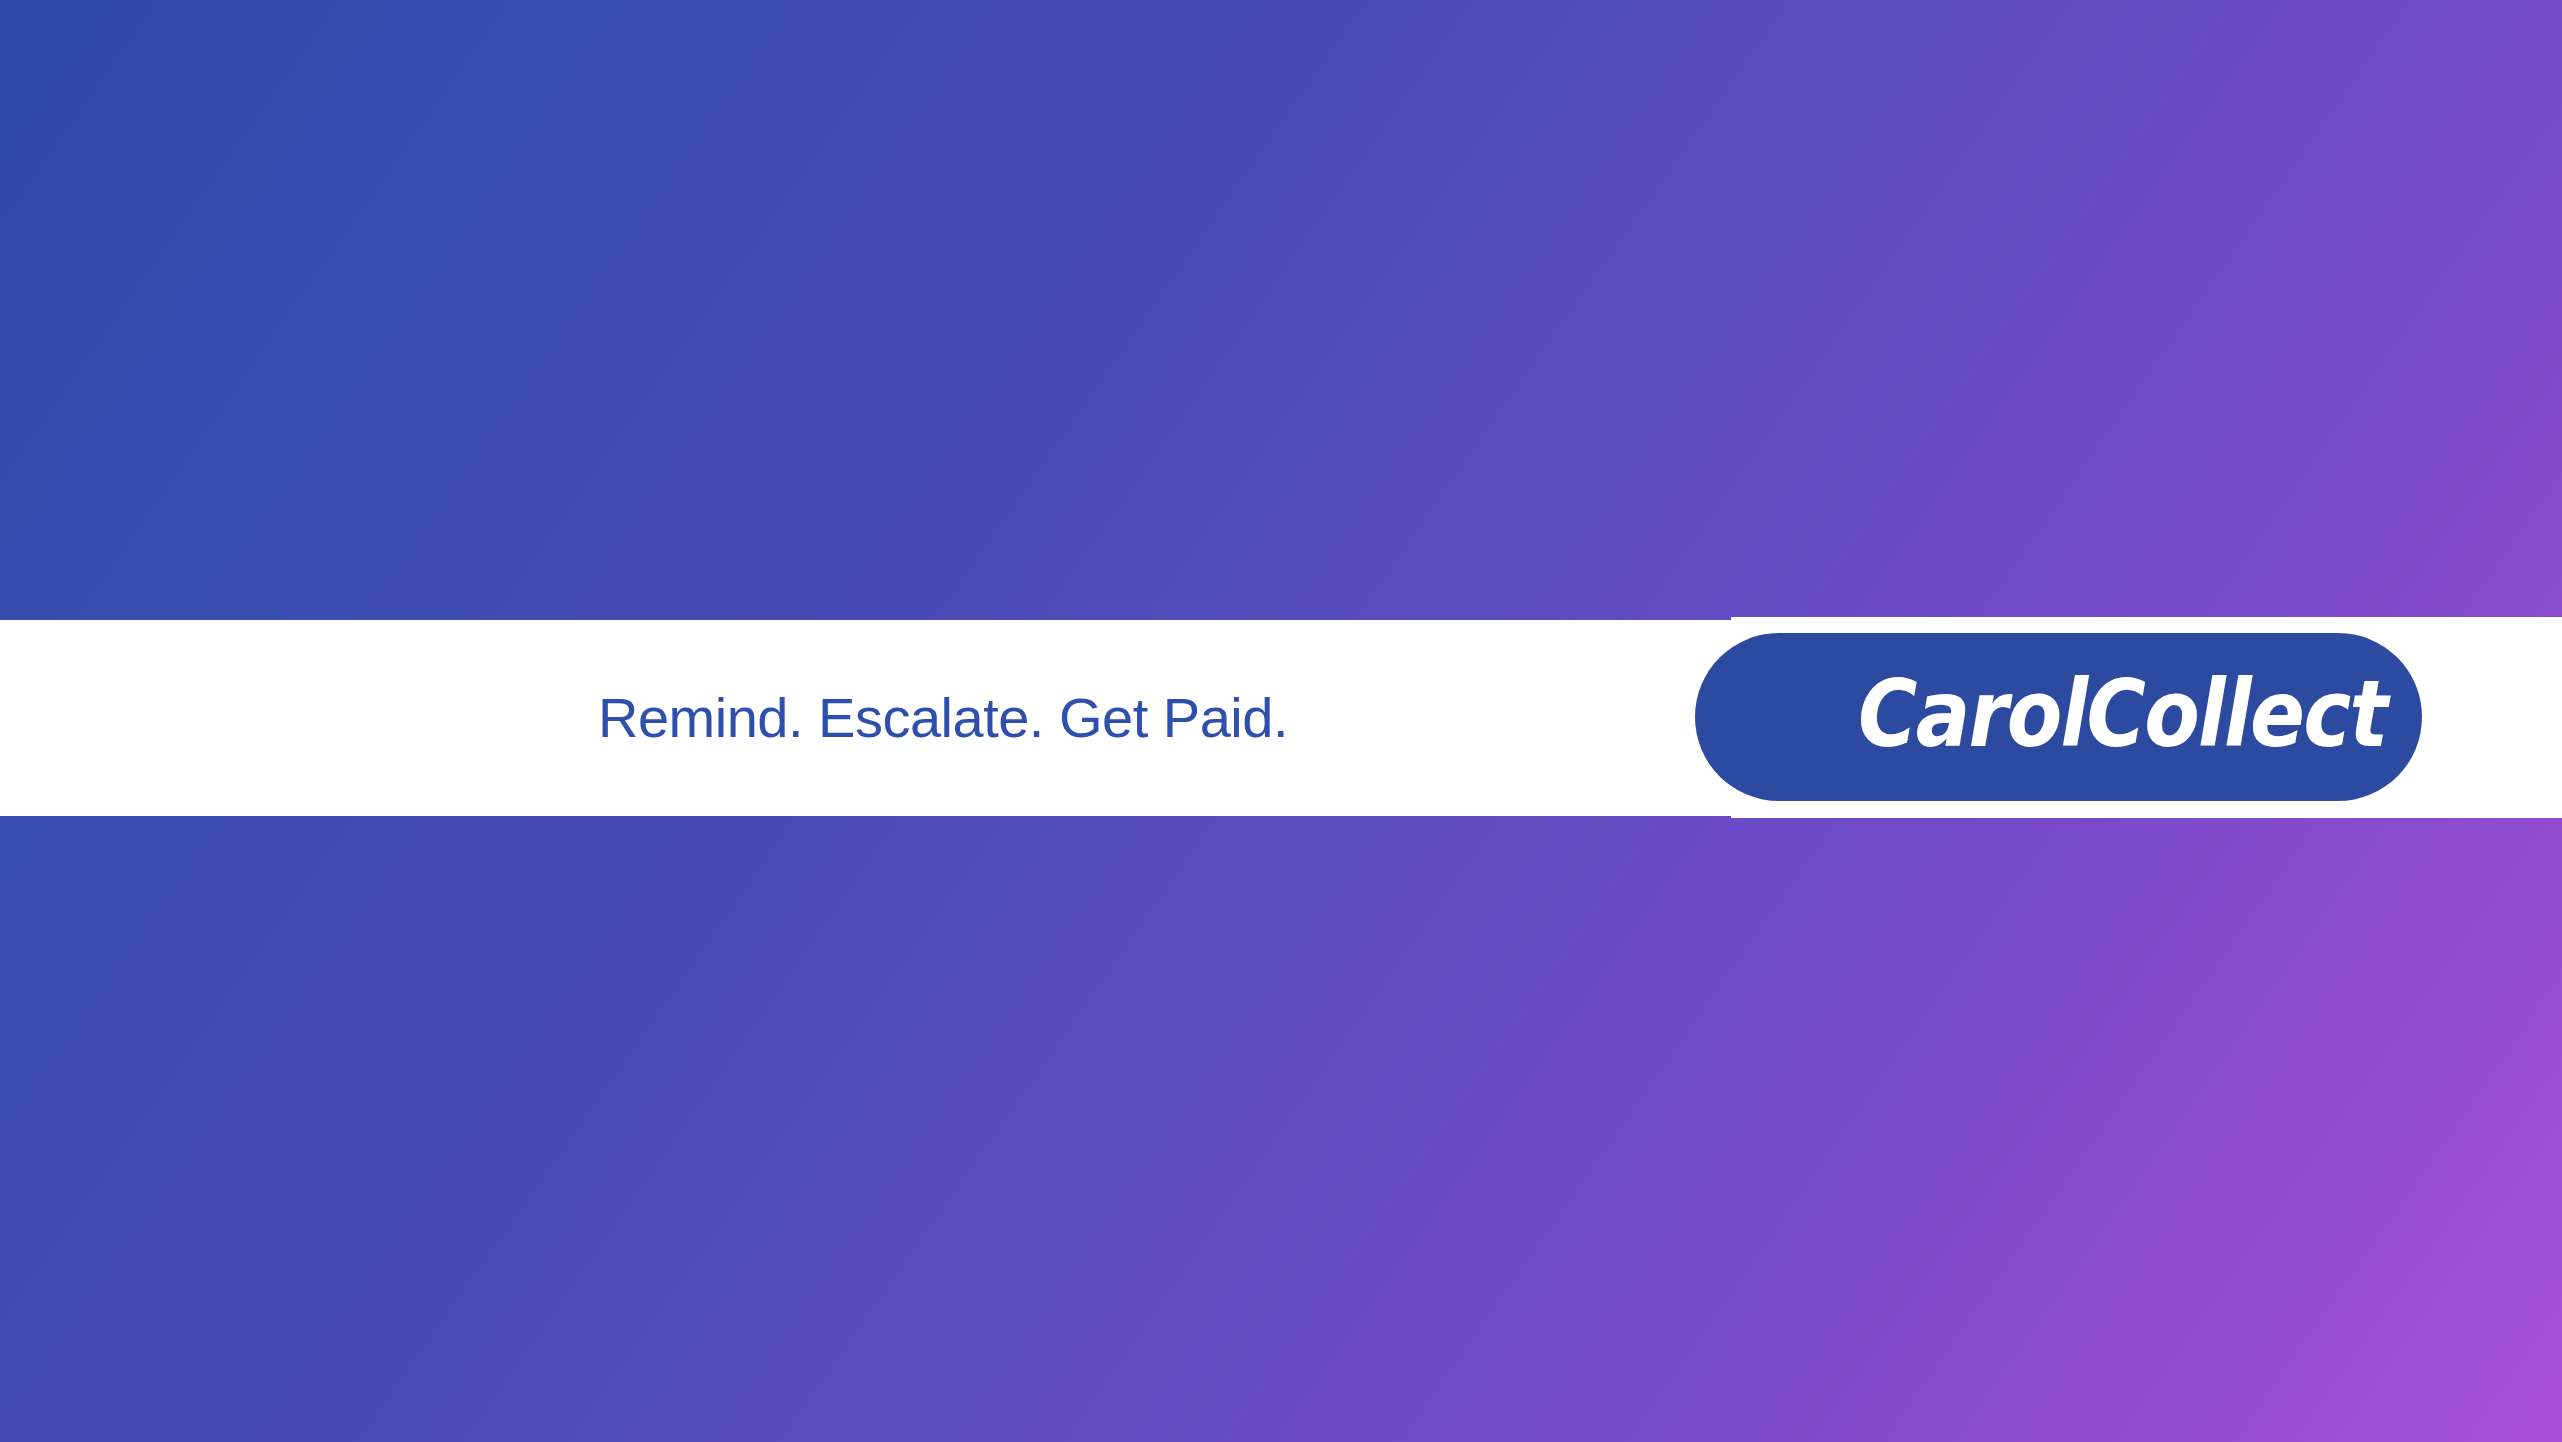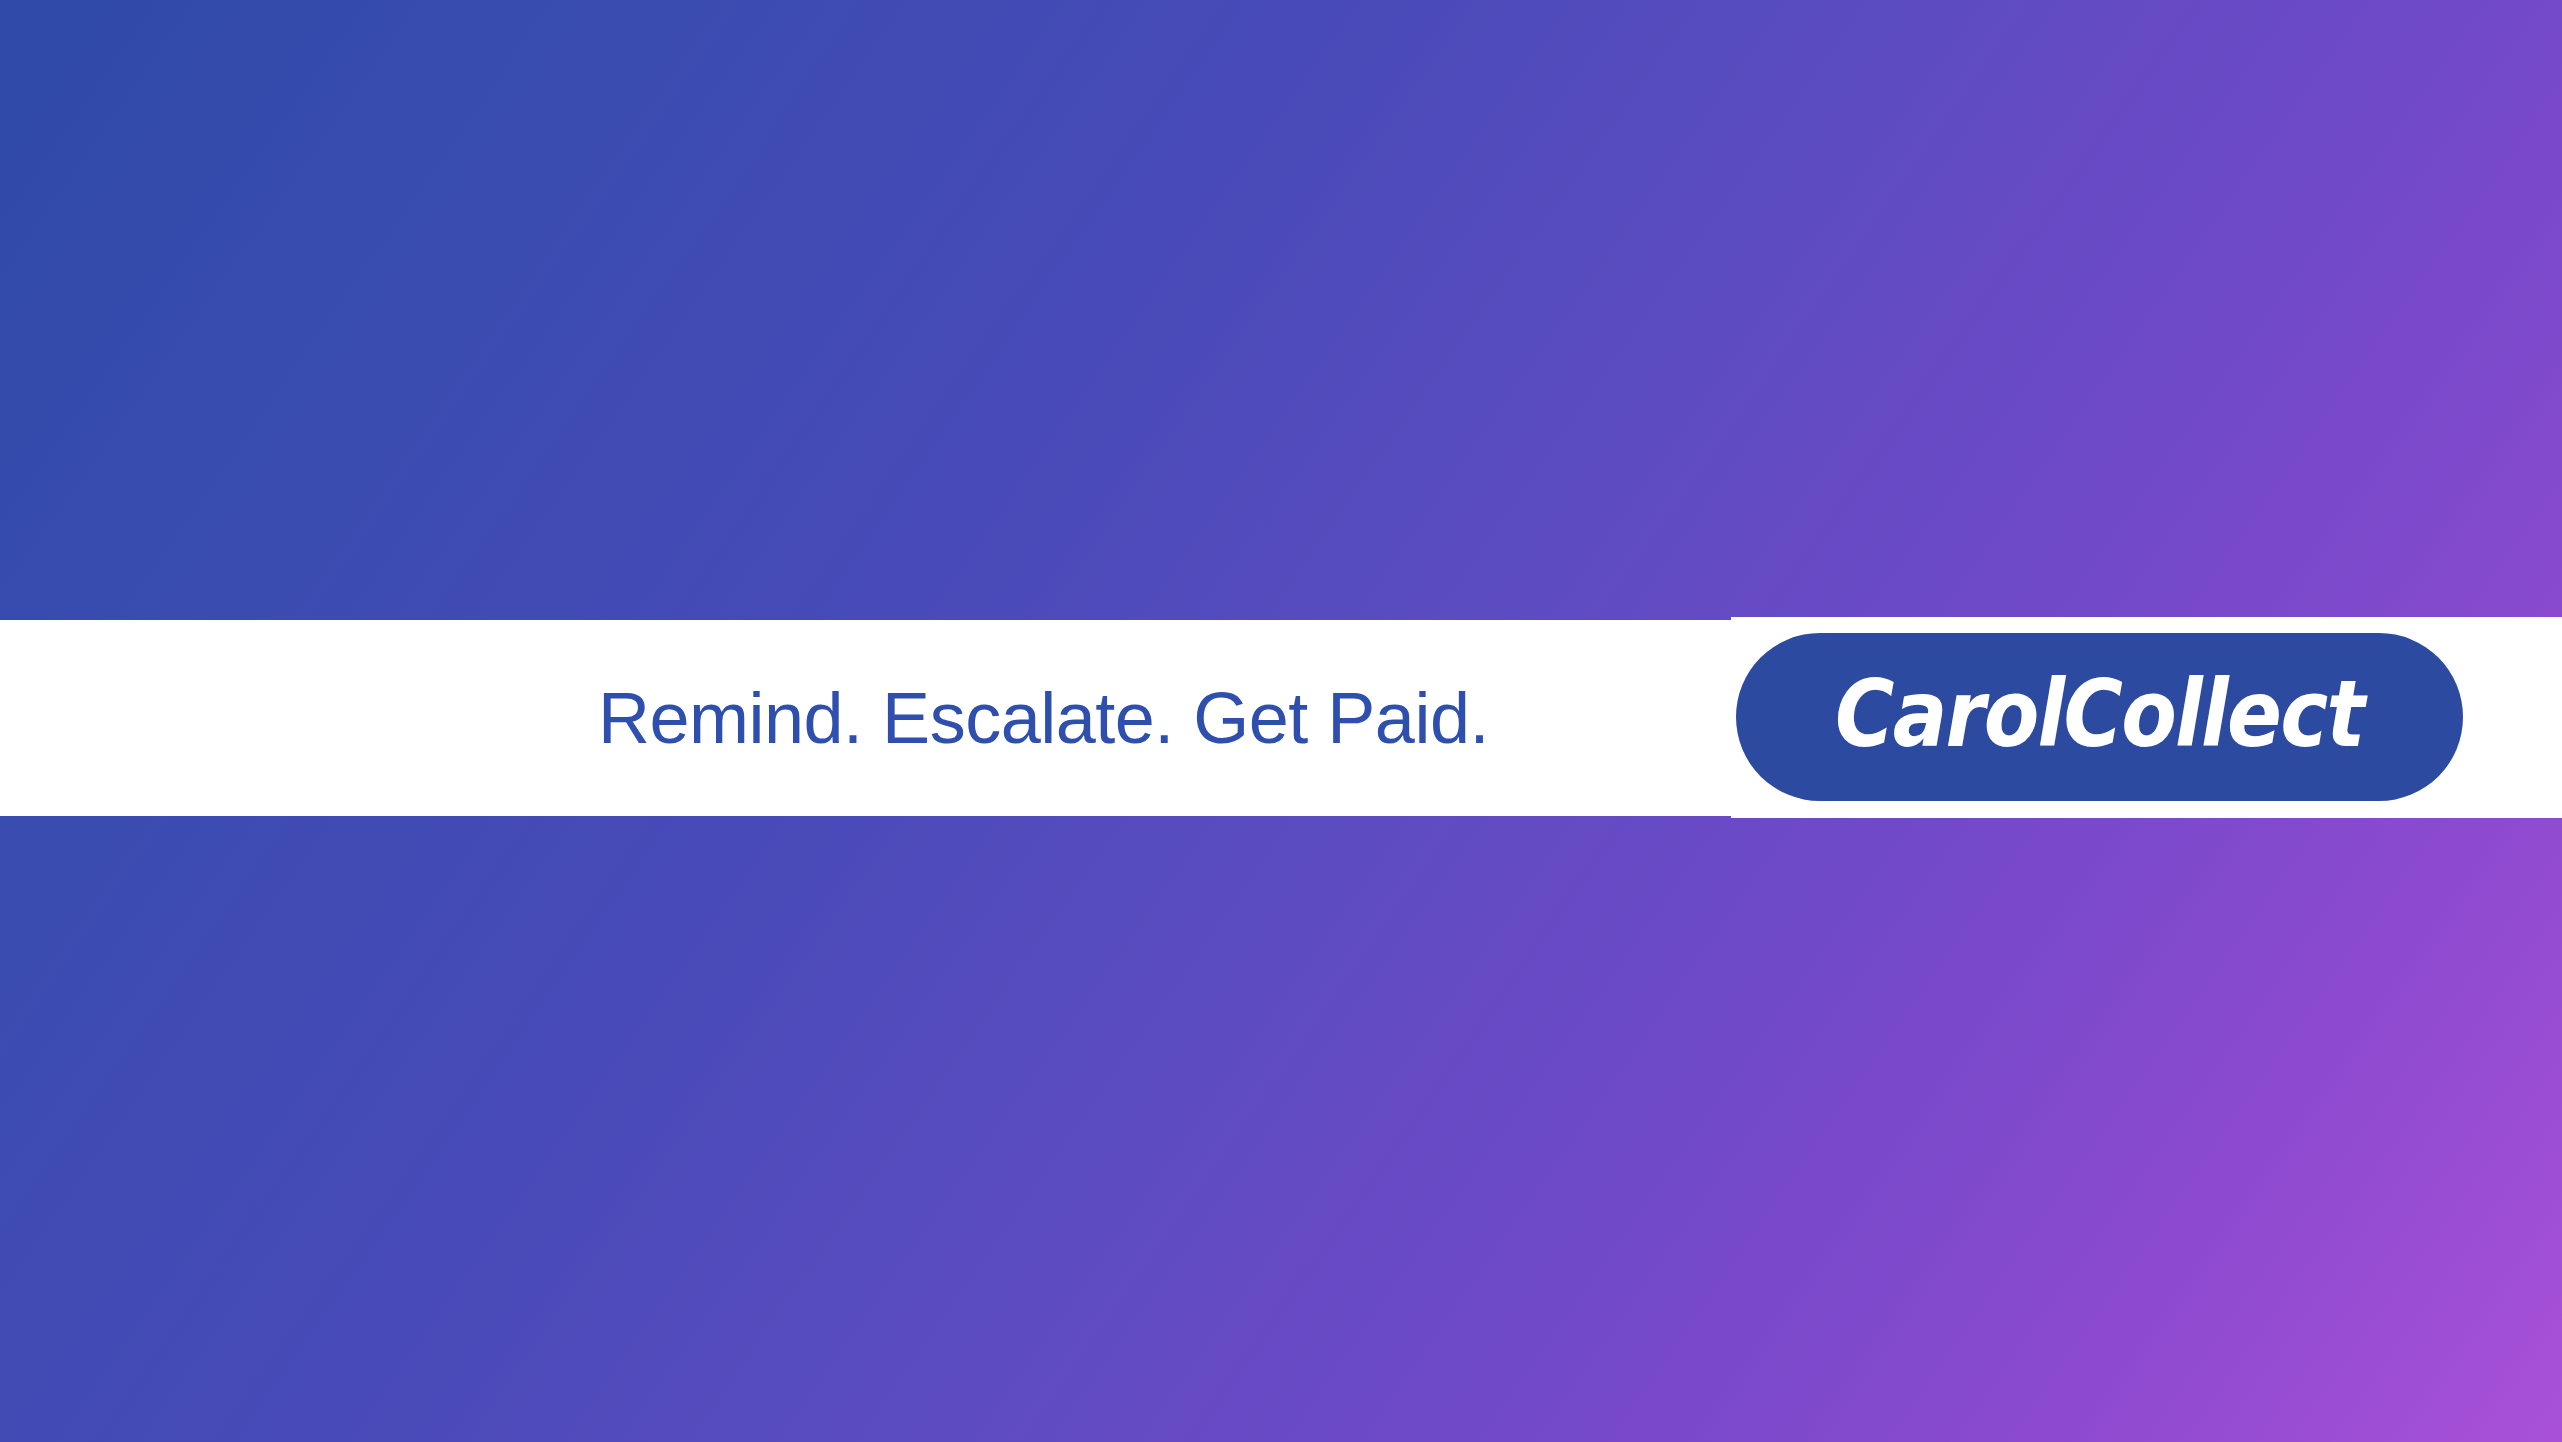--- a/index.html
+++ b/index.html
@@ -51,39 +51,39 @@
 
   
   .tagline {
     position: absolute;
     left: 598px;
     top: 620px;
     height: 196px;
     display: flex;
     align-items: center;
     color: #2e4fad;
-    font-size: 72px;
+    font-size: 56px;
     font-weight: 400;
     letter-spacing: -0.5px;
     white-space: nowrap;
     line-height: 1;
   }
 
   
   .logo-pill {
     position: absolute;
-    left: 1736px;
+    left: 1695px;
     top: 633px;
     width: 727px;
     height: 168px;
     background: #2c4ba0;
     border-radius: 84px;
     display: flex;
     align-items: center;
-    justify-content: center;
+    justify-content: flex-end;
   }
 
   .logo-wordmark {
     color: #ffffff;
     font-family: "DejaVu Sans", sans-serif;
     font-size: 92px;
     font-weight: 700;
     font-style: italic;
     letter-spacing: -2px;
     white-space: nowrap;

